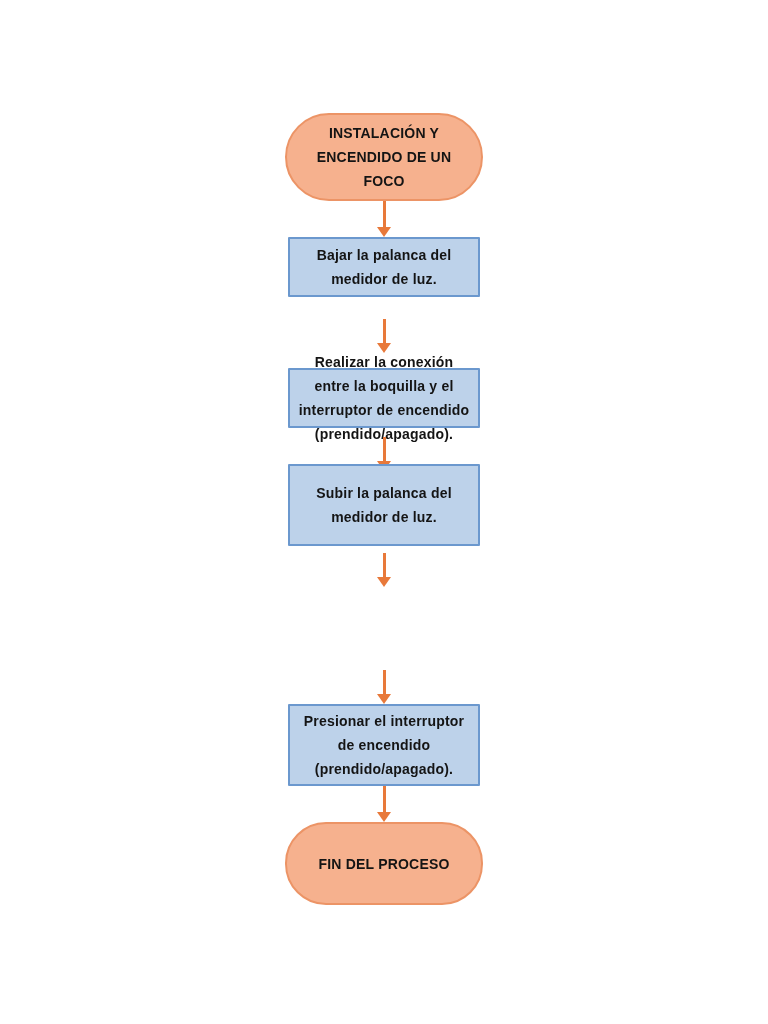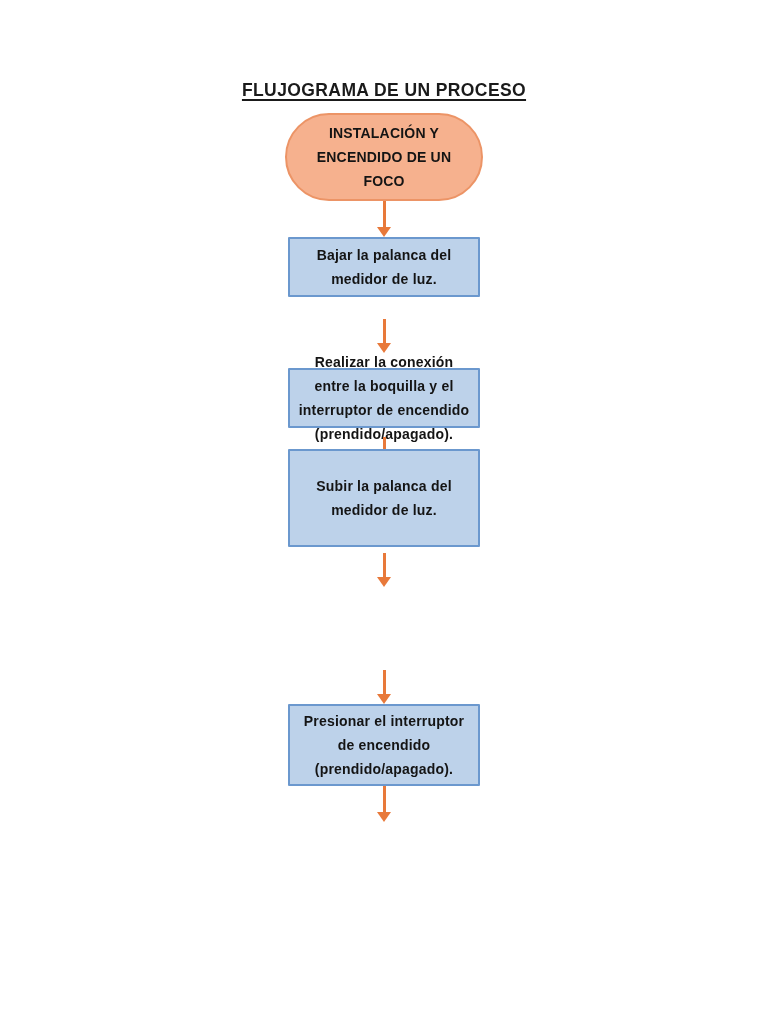--- a/index.html
+++ b/index.html
@@ -83,21 +83,20 @@
     border-left: 7px solid transparent;
     border-right: 7px solid transparent;
     border-top: 10px solid var(--arrow, #E8793A);
   }
 </style>
 </head>
 <body>
 
 <div class="page">
 
-  <h1 class="title">FLUJOGRAMA DE UN PROCESO</h1>
 
   <div class="node terminator" style="top:113px;height:88px">
     <span class="node-label">INSTALACIÓN Y
 ENCENDIDO DE UN
 FOCO</span>
   </div>
 
   <div class="arrow" style="top:201px;height:36px">
     <div class="arrow-line"></div>
     <div class="arrow-head"></div>
@@ -118,21 +117,21 @@
 entre la boquilla y el
 interruptor de encendido
 (prendido/apagado).</span>
   </div>
 
   <div class="arrow" style="top:437px;height:34px">
     <div class="arrow-line"></div>
     <div class="arrow-head"></div>
   </div>
 
-  <div class="node process" style="top:449px;height:98px">
+  <div class="node process" style="top:464px;height:82px">
     <span class="node-label">Subir la palanca del
 medidor de luz.</span>
   </div>
 
   <div class="arrow" style="top:553px;height:34px">
     <div class="arrow-line"></div>
     <div class="arrow-head"></div>
   </div>
 
 
@@ -145,14 +144,17 @@
     <span class="node-label">Presionar el interruptor
 de encendido
 (prendido/apagado).</span>
   </div>
 
   <div class="arrow" style="top:786px;height:36px">
     <div class="arrow-line"></div>
     <div class="arrow-head"></div>
   </div>
 
+  <div class="node terminator" style="top:822px;height:83px;border-radius:41px">
+    <span class="node-label">FIN DEL PROCESO</span>
+  </div>
 
 </div>
 
 </body></html>

